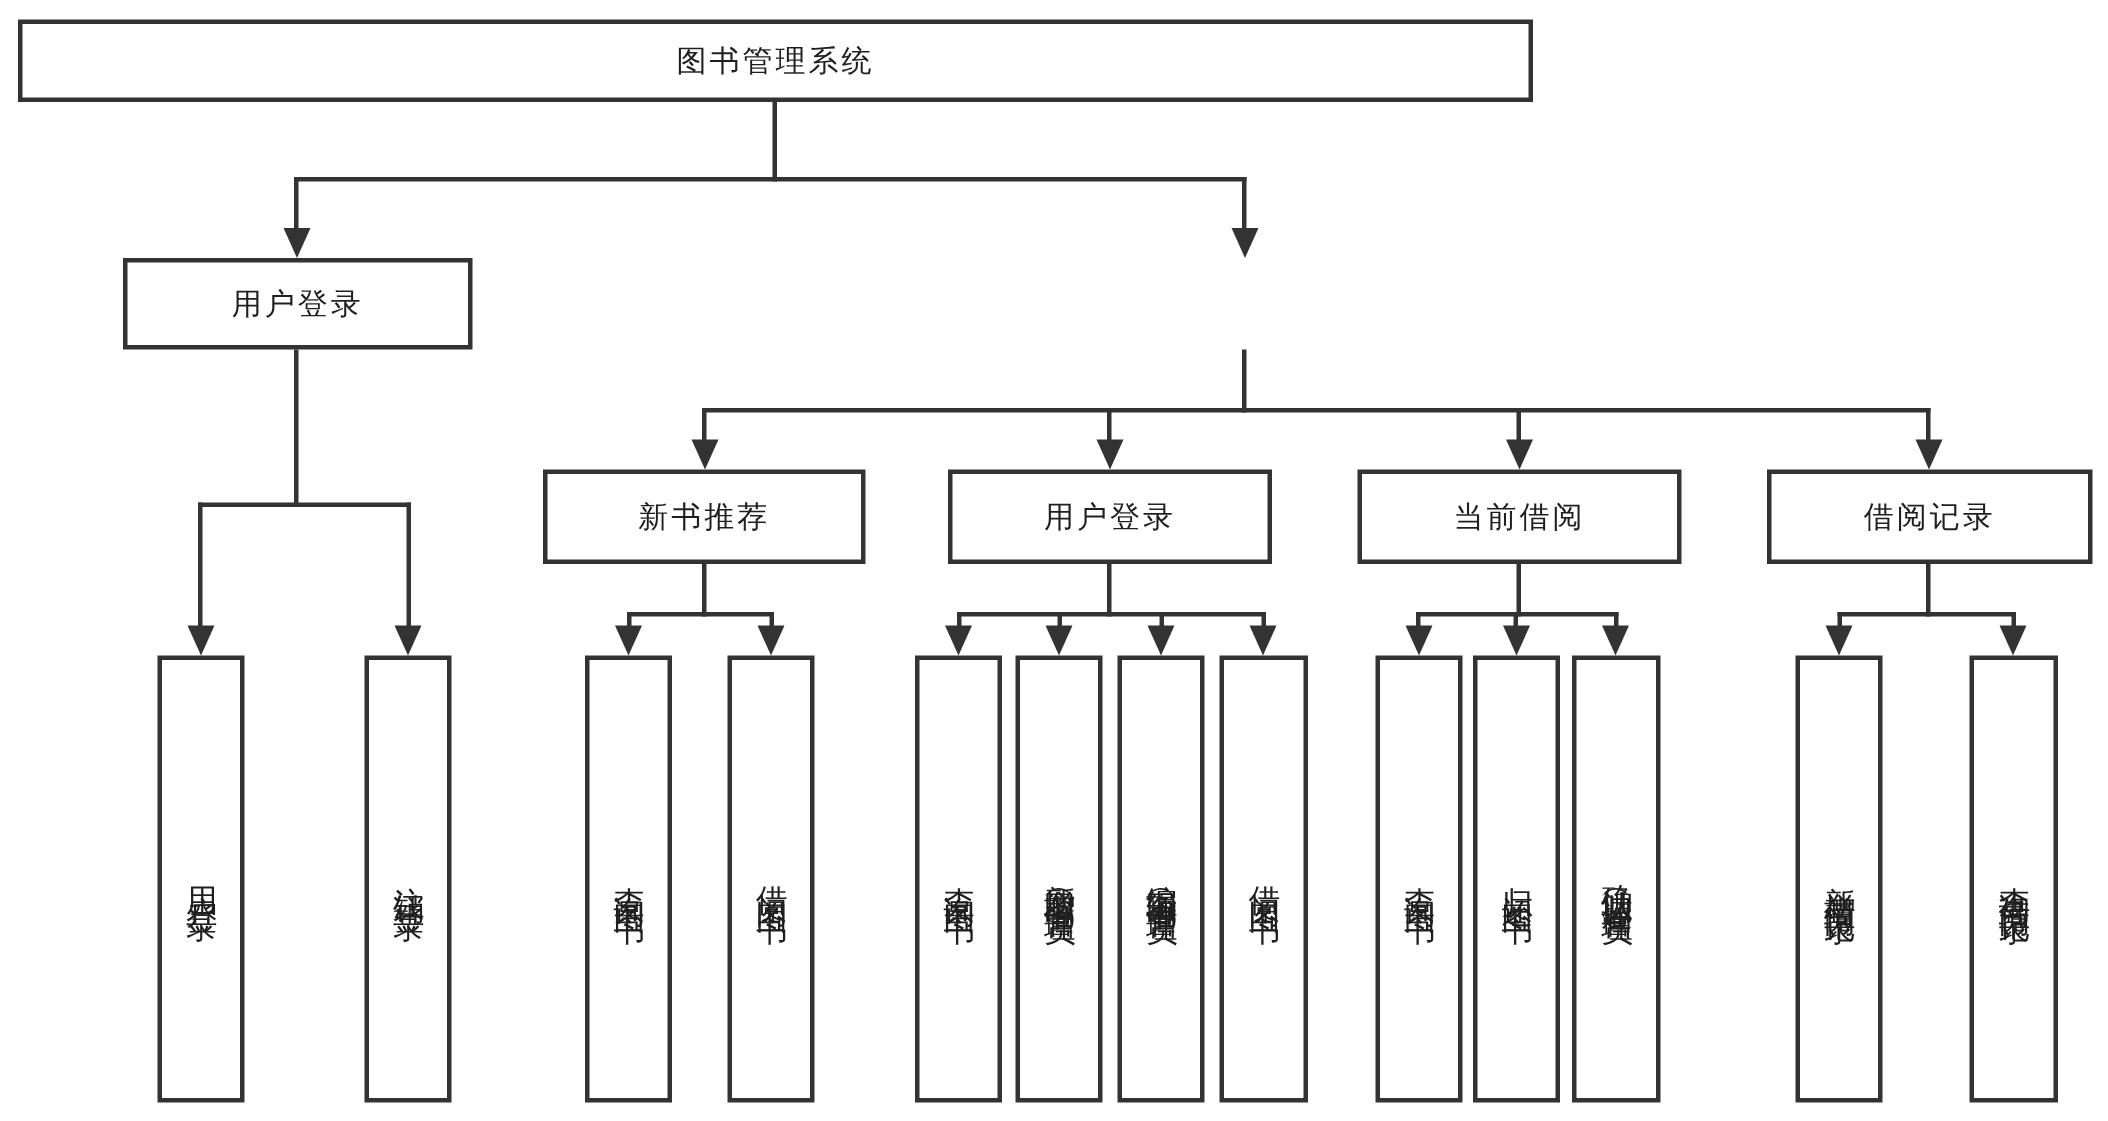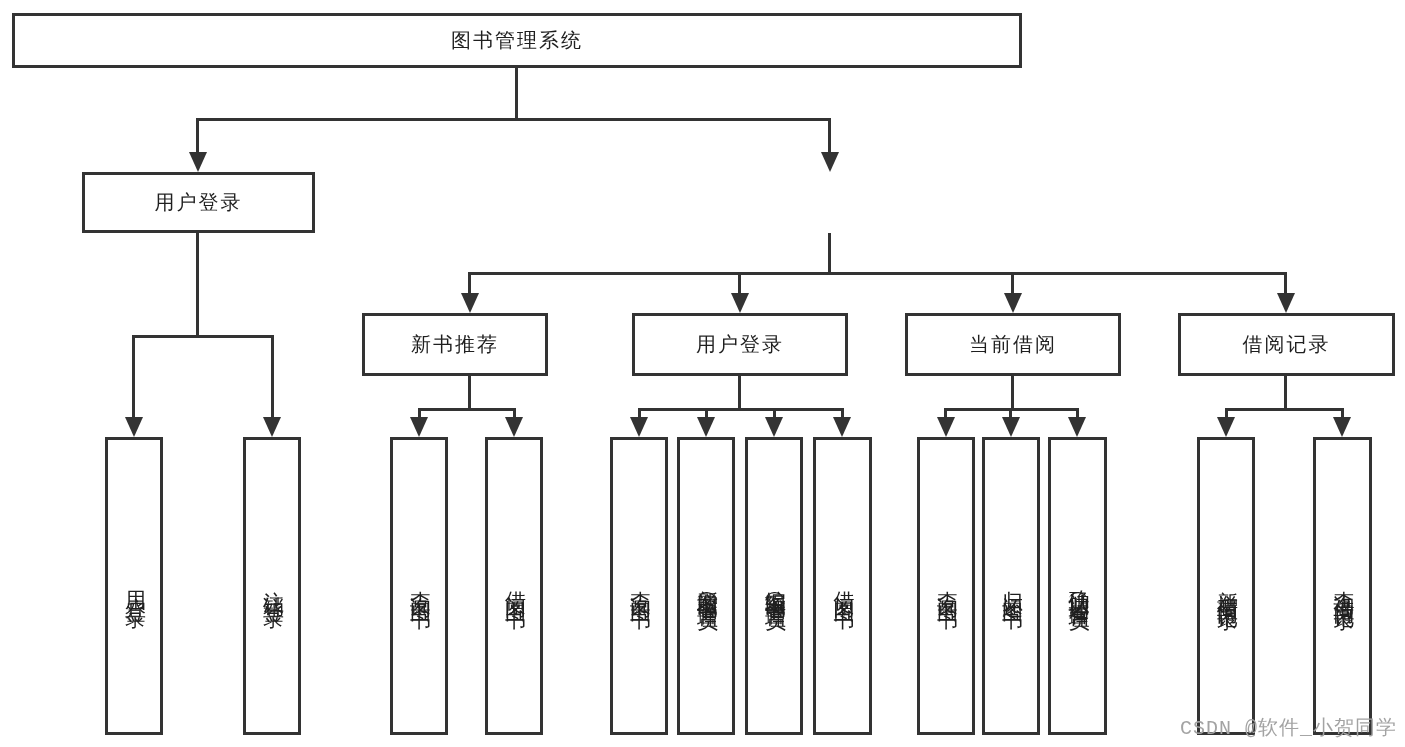--- a/index.html
+++ b/index.html
@@ -1,20 +1,20 @@
 <!DOCTYPE html>
 <html><head>
 <meta charset="utf-8">
 <style>
   html,body{margin:0;padding:0;background:#ffffff;}
   .canvas{
     position:relative;
     width:1405px;height:747px;
     background:#ffffff;
-    font-family:Liberation Mono, monospace;
+    font-family:Liberation Sans, sans-serif;
     overflow:hidden;
   }
   .box{
     position:absolute;
     box-sizing:border-box;
     border:3px solid #333333;
     background:#ffffff;
     display:flex;
     align-items:center;
     justify-content:center;
@@ -57,21 +57,21 @@
 <div class="canvas">
 
   <div class="box root-box" style="left:12px;top:13px;width:1010px;height:55px">
     <span>图书管理系统</span>
   </div>
 
   <div class="box branch-box" style="left:82px;top:172px;width:233px;height:61px">
     <span>用户登录</span>
   </div>
 
-  <div class="box branch-box" style="left:362px;top:313px;width:186px;height:63px">
+  <div class="box branch-box" style="left:362px;top:313px;width:215px;height:63px">
     <span>新书推荐</span>
   </div>
   <div class="box branch-box" style="left:632px;top:313px;width:216px;height:63px">
     <span>用户登录</span>
   </div>
   <div class="box branch-box" style="left:1178px;top:313px;width:217px;height:63px">
     <span>借阅记录</span>
   </div>
   <div class="box branch-box" style="left:905px;top:313px;width:216px;height:63px">
     <span>当前借阅</span>
@@ -169,15 +169,14 @@
   <div class="arrow-down" style="left:1002px;top:417px"></div>
   <div class="arrow-down" style="left:1068px;top:417px"></div>
 
   <div class="vline" style="left:1284px;top:376px;height:35px"></div>
   <div class="hline" style="left:1225px;top:408px;width:119px"></div>
   <div class="vline" style="left:1225px;top:408px;height:11px"></div>
   <div class="vline" style="left:1341px;top:408px;height:11px"></div>
   <div class="arrow-down" style="left:1217px;top:417px"></div>
   <div class="arrow-down" style="left:1333px;top:417px"></div>
 
-  <div class="watermark">CSDN @软件_小贺同学</div>
 
 </div>
 
 </body></html>

